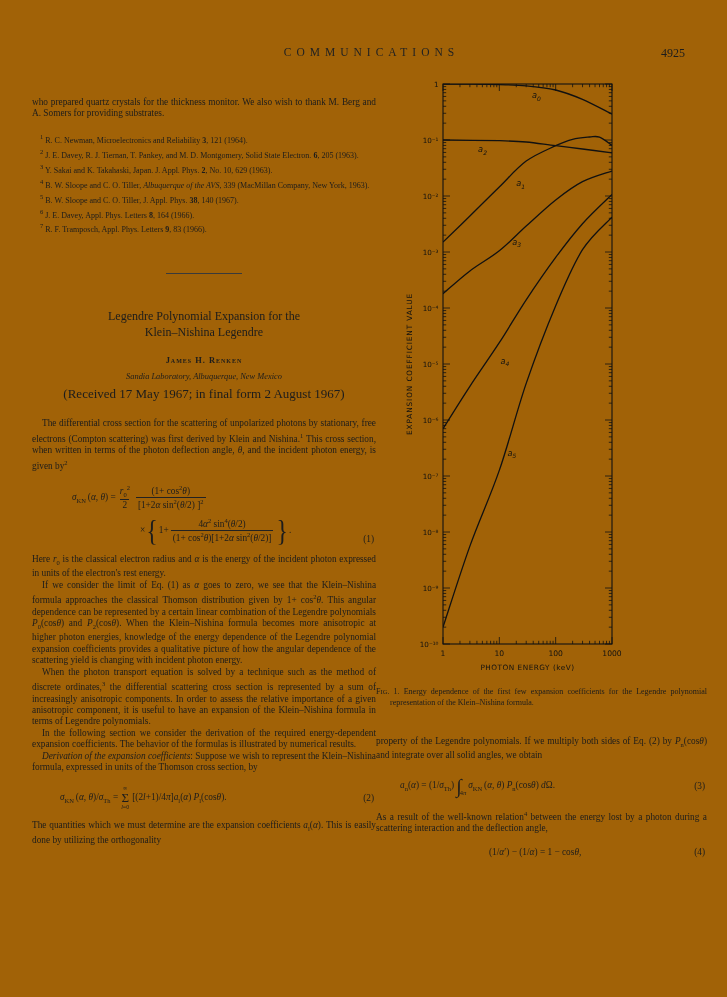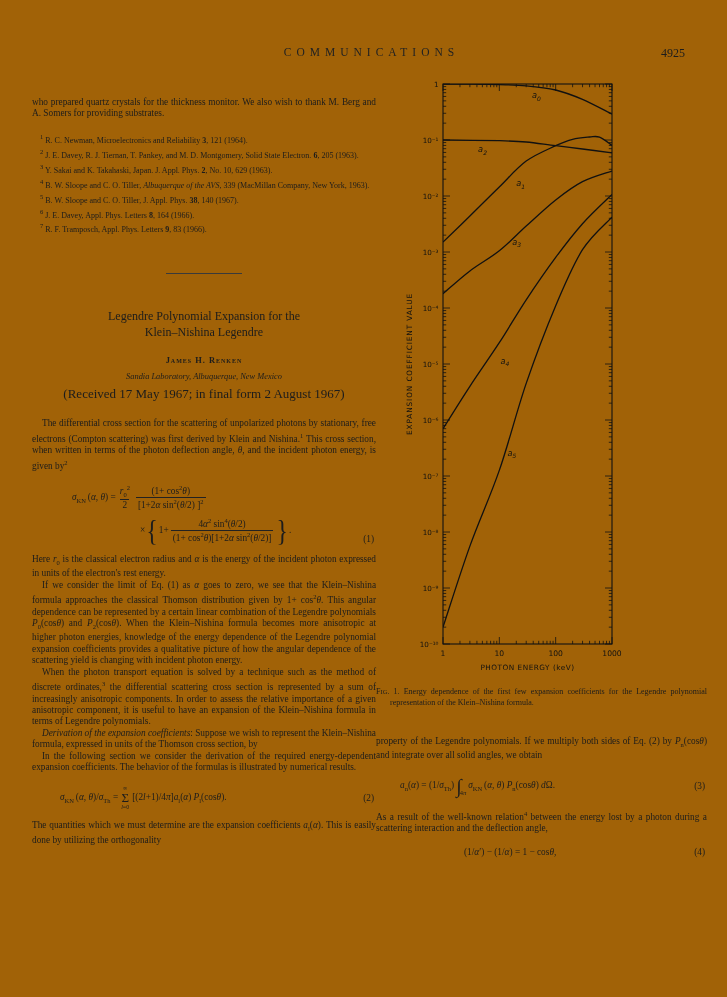--- a/index.html
+++ b/index.html
@@ -42,21 +42,21 @@
   .frac .den{border-top:0.9px solid #222;padding:0 2px;}
   .frac .num{padding:0 2px;}
   .bigbrace{font-size:24px;line-height:1;transform:scaleY(1.25);margin:0 1px;font-weight:300;}
   .sum{display:inline-flex;flex-direction:column;align-items:center;line-height:1;margin:0 3px;}
   .sum .lim{font-size:6px;}
   .sum .sigma{font-size:13px;}
   .int-sym{font-size:20px;line-height:1;margin-left:2px;}
   .int-sub{font-size:6.5px;position:relative;top:7px;left:-2px;}
   .eq2-wrap{margin-left:28px;}
   .eq3-wrap{margin-left:24px;margin-top:14px;}
-  .eq4-wrap{margin-left:88px;margin-top:12px;}
+  .eq4-wrap{margin-left:113px;margin-top:12px;}
   .eq4-wrap .eq-number{margin-left:auto;}
   sub{font-size:6.5px;}
   sup{font-size:6.5px;}
   
   figure{margin:0;padding:0;}
   .figure-plot{display:block;margin-left:24px;margin-top:2px;}
   figcaption{font-size:8px;line-height:10.5px;margin-top:8px;padding-left:14px;text-indent:-14px;text-align:justify;}
   figcaption .sc{font-size:0.82em;}
   .rp{margin-top:12px;}
   .rp-first{margin-top:28px;}
@@ -119,22 +119,22 @@
             <span class="bigbrace">}</span>
             <span>.</span>
           </div>
         </div>
         <span class="eq-number">(1)</span>
       </div>
 
       <p class="body-text mt">Here <i>r</i><sub>0</sub> is the classical electron radius and <i>α</i> is the energy of the incident photon expressed in units of the electron's rest energy.</p>
       <p class="body-text indent">If we consider the limit of Eq. (1) as <i>α</i> goes to zero, we see that the Klein–Nishina formula approaches the classical Thomson distribution given by 1+ cos<sup>2</sup><i>θ</i>. This angular dependence can be represented by a certain linear combination of the Legendre polynomials <i>P</i><sub>0</sub>(cos<i>θ</i>) and <i>P</i><sub>2</sub>(cos<i>θ</i>). When the Klein–Nishina formula becomes more anisotropic at higher photon energies, knowledge of the energy dependence of the Legendre polynomial expansion coefficients provides a qualitative picture of how the angular dependence of the scattering yield is changing with incident photon energy.</p>
       <p class="body-text indent">When the photon transport equation is solved by a technique such as the method of discrete ordinates,<sup>3</sup> the differential scattering cross section is represented by a sum of increasingly anisotropic components. In order to assess the relative importance of a given anisotropic component, it is useful to have an expansion of the Klein–Nishina formula in terms of Legendre polynomials.</p>
+      <p class="body-text indent">In the following section we consider the derivation of the required energy-dependent expansion coefficients. The behavior of the formulas is illustrated by numerical results.</p>
       <p class="body-text indent"><i>Derivation of the expansion coefficients</i>: Suppose we wish to represent the Klein–Nishina formula, expressed in units of the Thomson cross section, by</p>
-      <p class="body-text indent">In the following section we consider the derivation of the required energy-dependent expansion coefficients. The behavior of the formulas is illustrated by numerical results.</p>
 
       <div class="equation eq2-wrap">
         <span><i>σ</i><sub>KN</sub> (<i>α</i>, <i>θ</i>)/<i>σ</i><sub>Th</sub> =</span>
         <span class="sum">
             <span class="lim">∞</span>
             <span class="sigma">Σ</span>
             <span class="lim"><i>l</i>=0</span>
           </span>
         <span>[(2<i>l</i>+1)/4<i>π</i>]<i>a</i><sub>l</sub>(<i>α</i>) <i>P</i><sub>l</sub>(cos<i>θ</i>).</span>
         <span class="eq-number">(2)</span>

